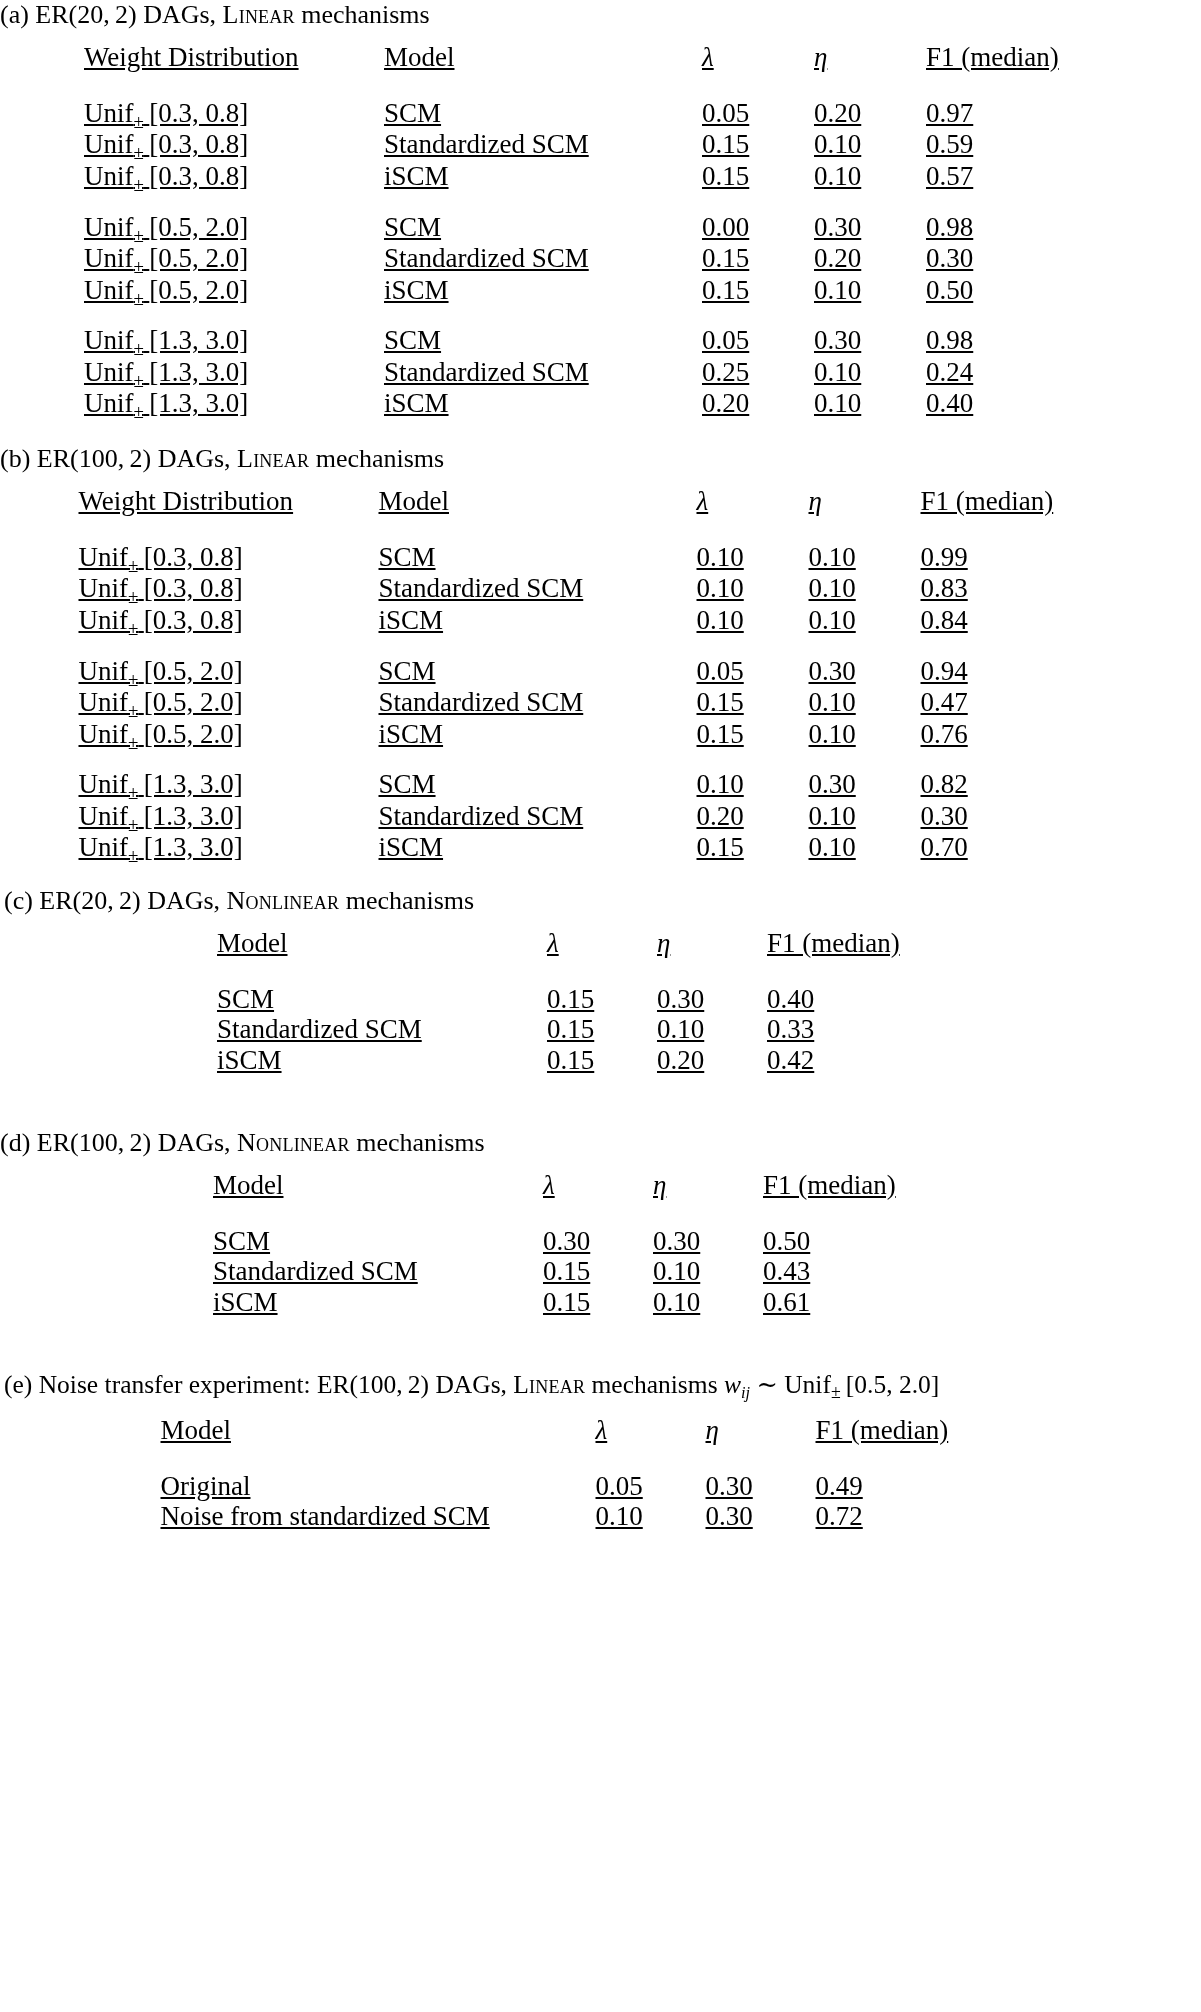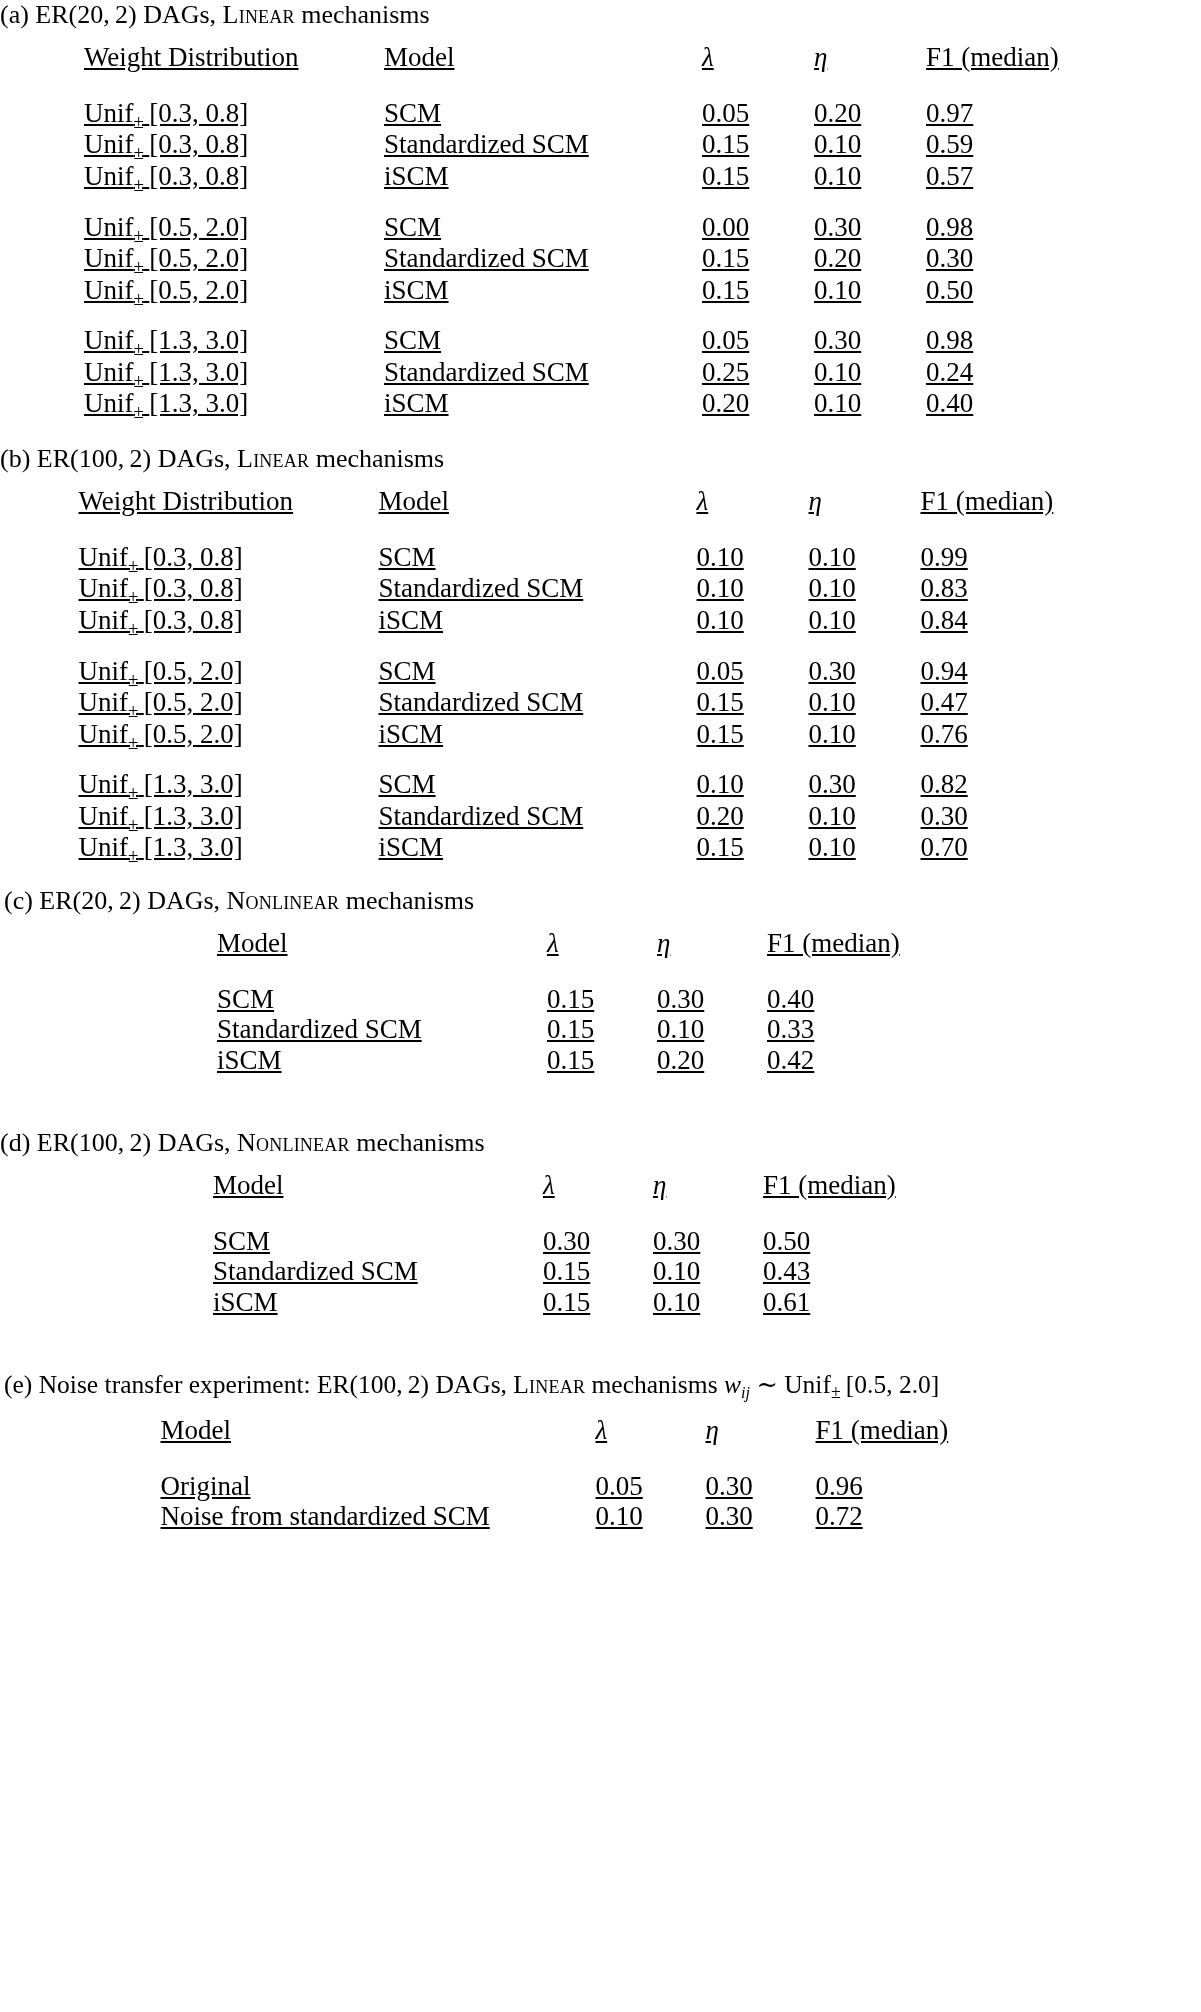--- a/index.html
+++ b/index.html
@@ -451,21 +451,21 @@
             <th class="c-num mathit">λ</th>
             <th class="c-num mathit">η</th>
             <th class="c-f1">F1 (median)</th>
           </tr>
         </thead>
         <tbody>
           <tr class="midrule padtop">
             <td>Original</td>
             <td class="c-num">0.05</td>
             <td class="c-num">0.30</td>
-            <td class="c-f1">0.96</td>
+            <td class="c-f1">0.49</td>
           </tr>
           <tr>
             <td>Noise from standardized SCM</td>
             <td class="c-num">0.10</td>
             <td class="c-num">0.30</td>
             <td class="c-f1">0.72</td>
           </tr>
           <tr class="botrule-holder">
             <td colspan="4"></td>
           </tr>

